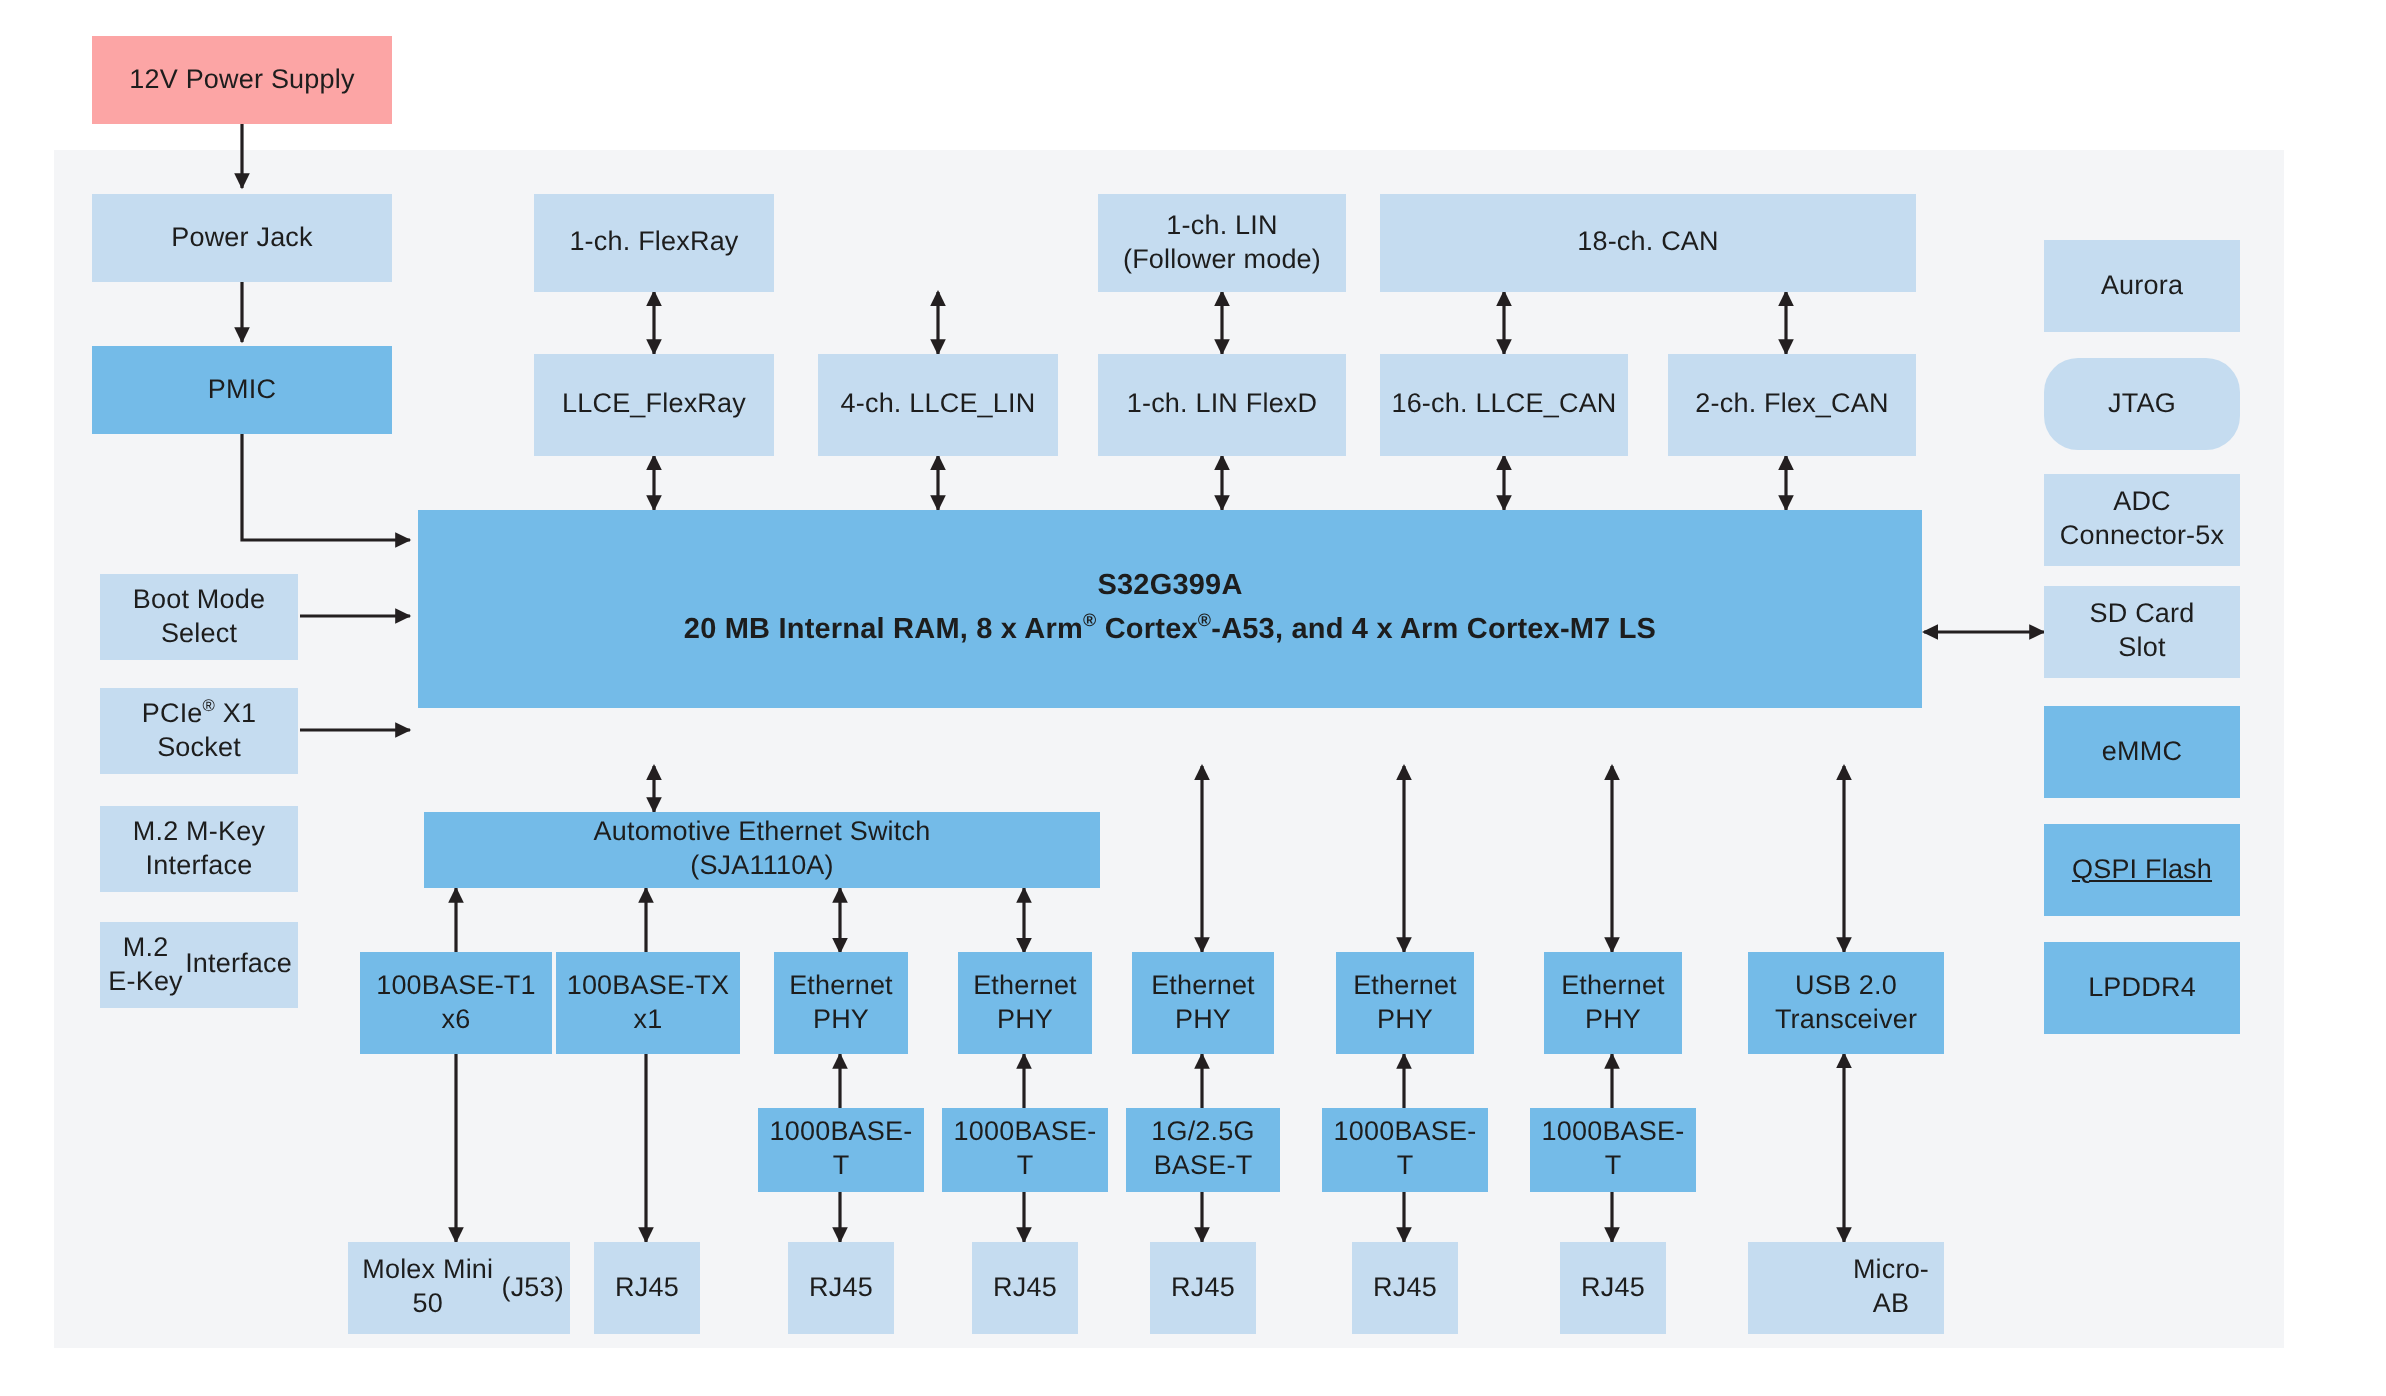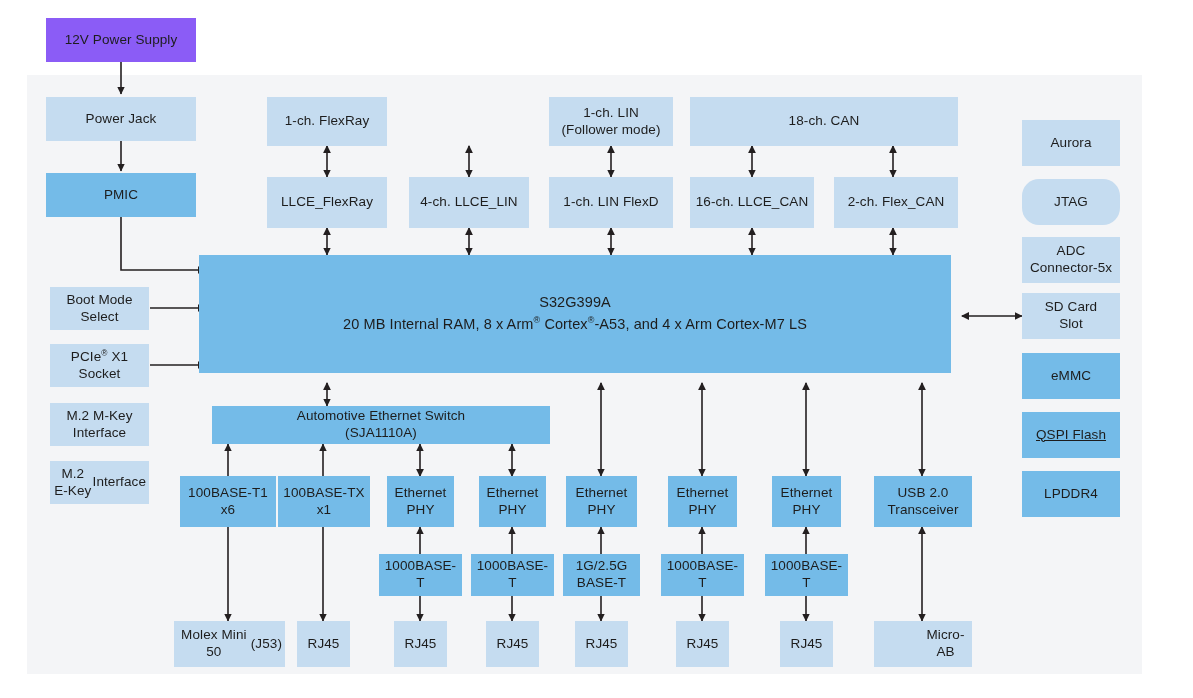--- a/index.html
+++ b/index.html
@@ -36,21 +36,21 @@
     justify-content: center;
     text-align: center;
     color: #1d1d1d;
     font-size: 13.5px;
     line-height: 1.25;
     padding: 2px 3px;
     letter-spacing: 0.1px;
   }
   .n-light { background: #c5dcf0; }
   .n-dark  { background: #74bbe8; }
-  .n-gray  { background: #8b5cf6; }
+  .n-gray  { background: #fca5a5; }
   .n-soc {
     background: #74bbe8;
     font-size: 14.5px;
     line-height: 1.5;
   }
   .soc-inner { display: block; }
   .soc-title { display: block; font-size: 14.5px; }
   .soc-sub { display: block; font-size: 14.5px; }
   svg.arrows {
     position: absolute;
@@ -182,21 +182,21 @@
   <div class="node n-light" style="left:267px; top:177px; width:120px; height:51px;">LLCE_FlexRay</div>
 
   <div class="node n-light" style="left:409px; top:177px; width:120px; height:51px;">4-ch. LLCE_LIN</div>
 
   <div class="node n-light" style="left:549px; top:177px; width:124px; height:51px;">1-ch. LIN FlexD</div>
 
   <div class="node n-light" style="left:690px; top:177px; width:124px; height:51px;">16-ch. LLCE_CAN</div>
 
   <div class="node n-light" style="left:834px; top:177px; width:124px; height:51px;">2-ch. Flex_CAN</div>
 
-  <div class="node n-soc" style="left:199px; top:255px; width:752px; height:118px;">
+  <div class="node n-soc" style="left:209px; top:255px; width:752px; height:99px;font-weight:bold;">
     <span class="soc-inner">
       <span class="soc-title">S32G399A</span>
       <span class="soc-sub">20 MB Internal RAM, 8 x Arm<sup>®</sup> Cortex<sup>®</sup>-A53, and 4 x Arm Cortex-M7 LS</span>
     </span>
   </div>
 
   <div class="node n-light" style="left:1022px; top:120px; width:98px; height:46px;">Aurora</div>
 
   <div class="node n-light" style="left:1022px; top:179px; width:98px; height:46px;border-radius:17px;">JTAG</div>
 

